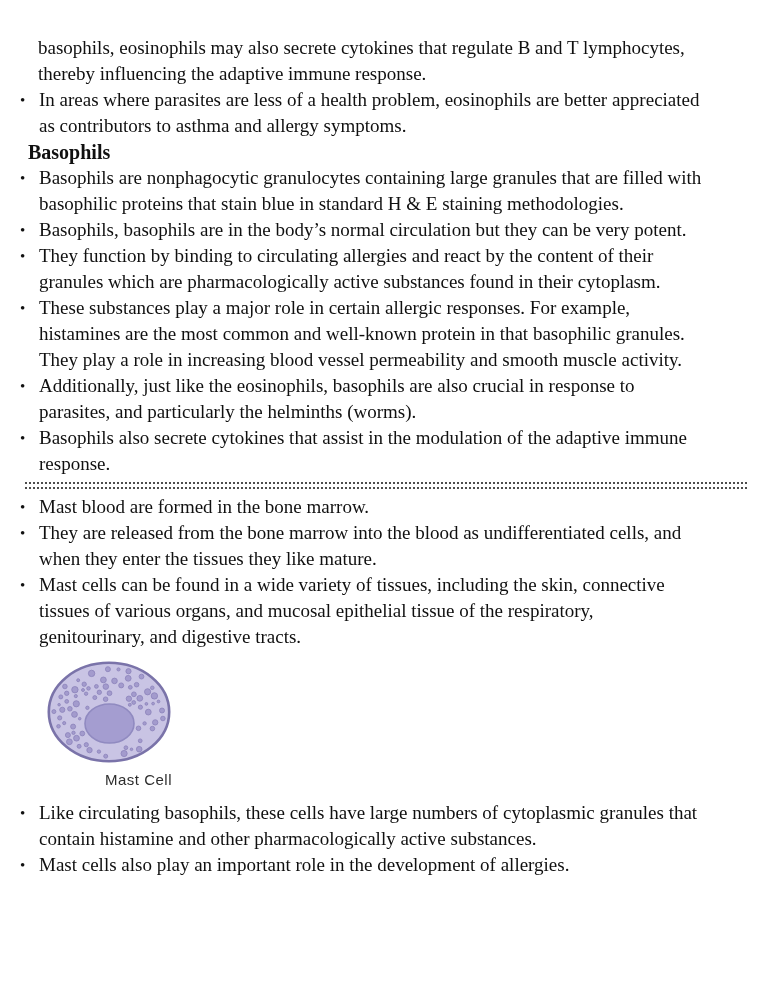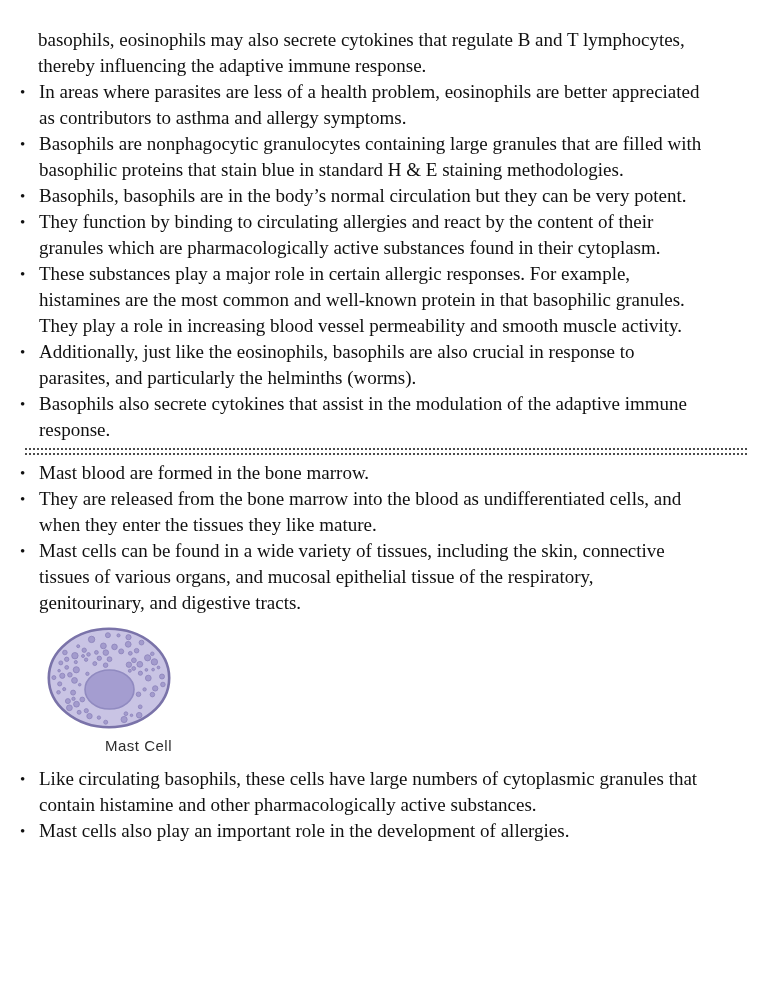--- a/index.html
+++ b/index.html
@@ -10,20 +10,21 @@
     background: #ffffff;
     font-family: "Liberation Serif", "DejaVu Serif", serif;
     font-size: 19px;
     line-height: 26px;
     color: #101010;
     box-sizing: border-box;
   }
   .content {
     box-sizing: border-box;
     padding: 27px 18px 0 19px;
+    margin-top: 8px;
   }
   .cont-par {
     margin: 0 0 0 19px;
     white-space: pre;
   }
   .li { display: flex; align-items: flex-start; }
   .marker {
     flex: 0 0 19px;
     width: 19px;
     font-size: 15px;
@@ -83,20 +84,21 @@
 
     <p class="cont-par">basophils, eosinophils may also secrete cytokines that regulate B and T lymphocytes,
 thereby influencing the adaptive immune response.</p>
 
     <div class="li">
       <span class="marker">•</span>
       <span class="litext">In areas where parasites are less of a health problem, eosinophils are better appreciated
 as contributors to asthma and allergy symptoms.</span>
     </div>
 
+    <h2 class="heading">Basophils</h2>
 
     <div class="li">
       <span class="marker">•</span>
       <span class="litext">Basophils are nonphagocytic granulocytes containing large granules that are filled with
 basophilic proteins that stain blue in standard H &amp; E staining methodologies.</span>
     </div>
     <div class="li">
       <span class="marker">•</span>
       <span class="litext">Basophils, basophils are in the body’s normal circulation but they can be very potent.</span>
     </div>

